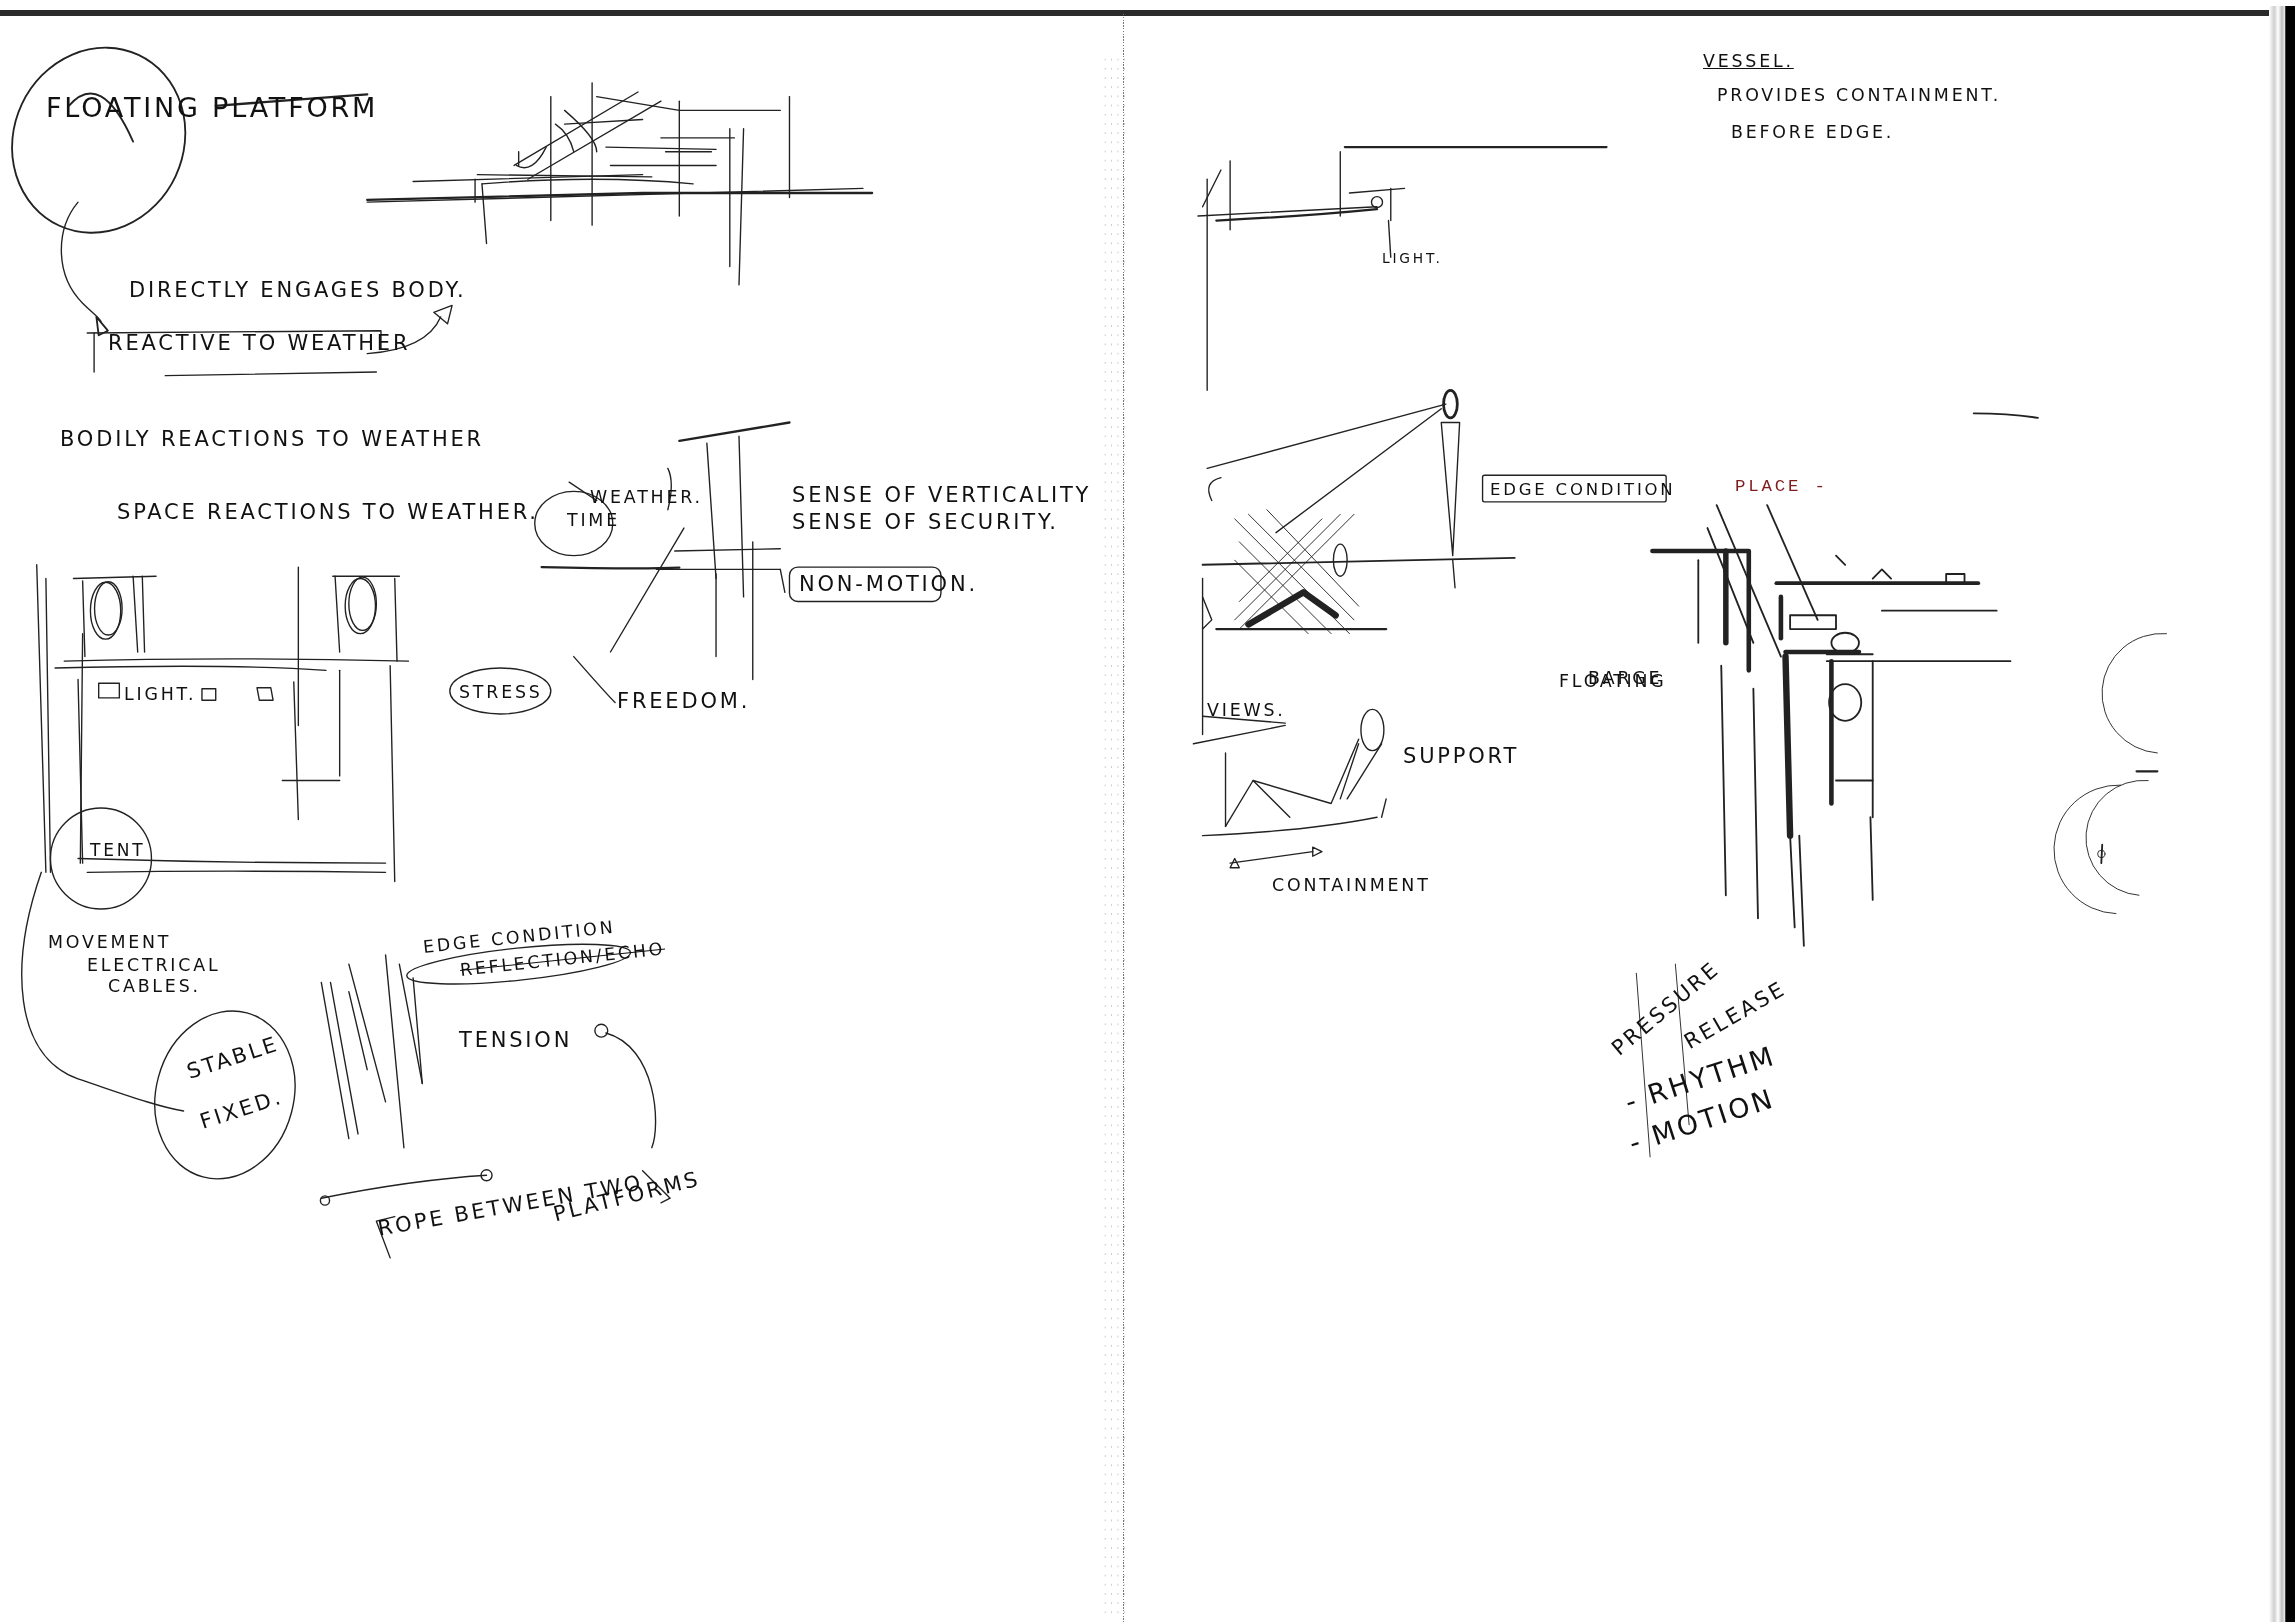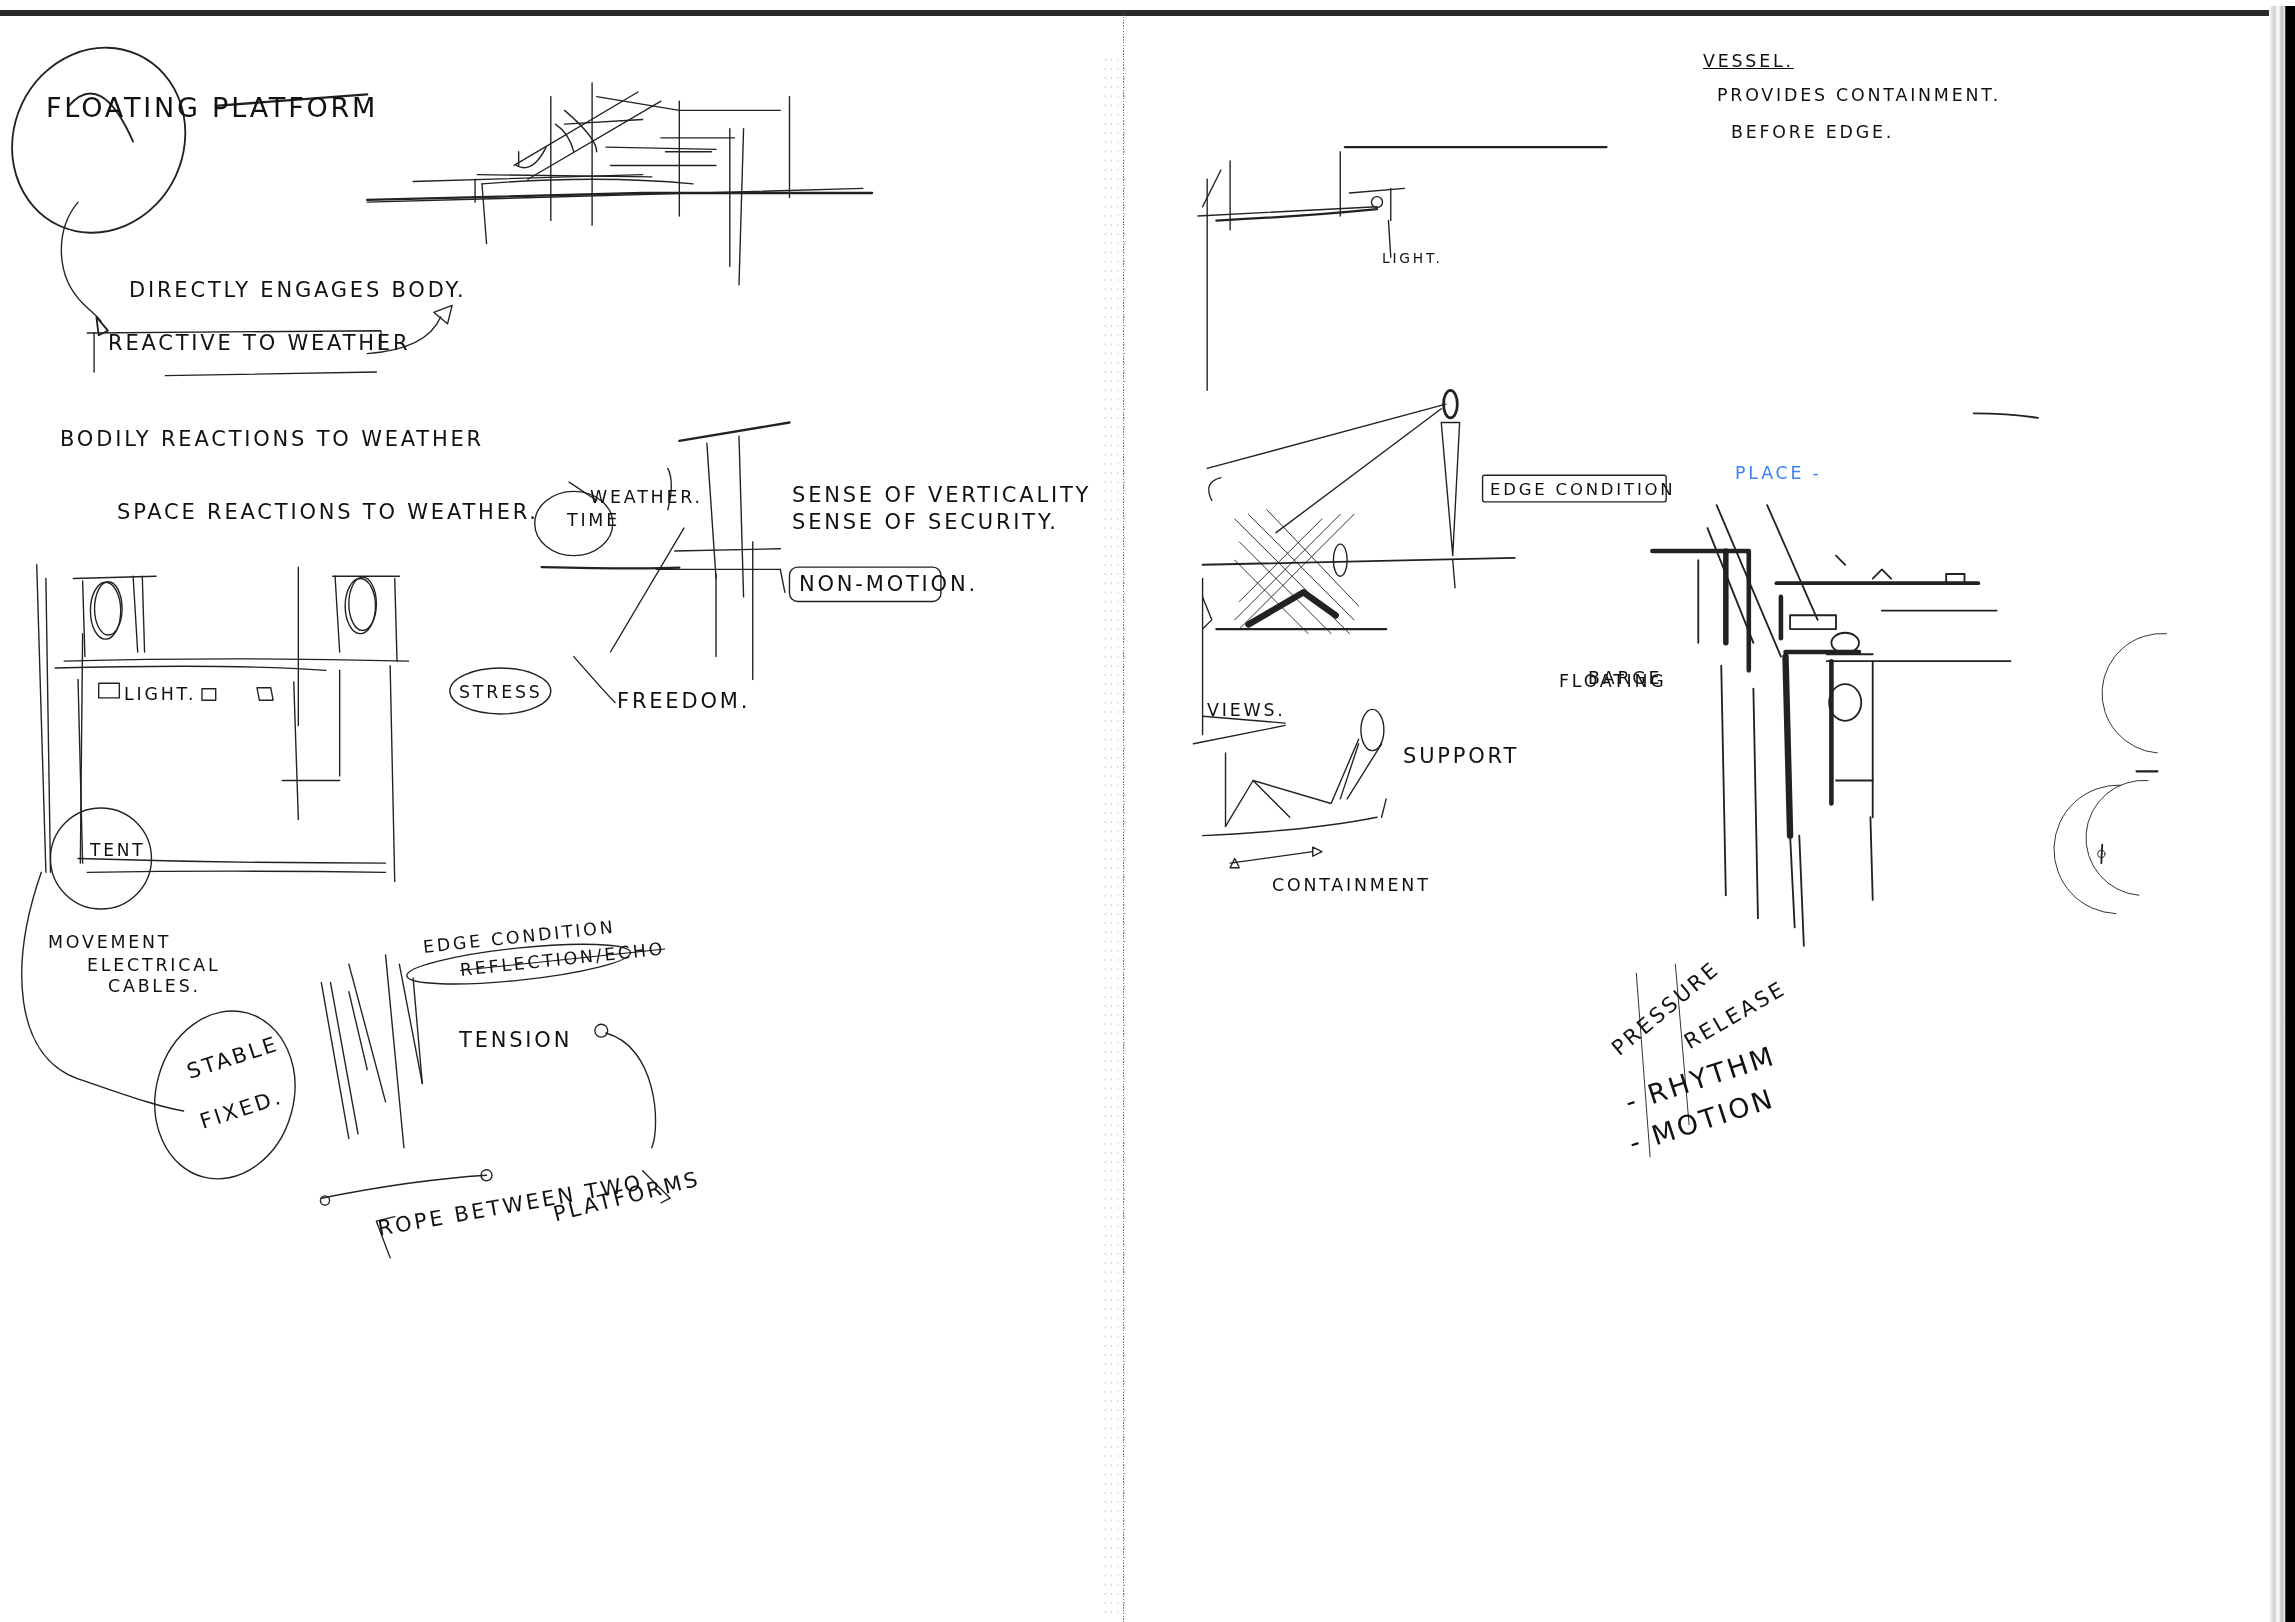--- a/index.html
+++ b/index.html
@@ -281,21 +281,21 @@
 <div class="note sm" style="left:459px; top:960px; transform:rotate(-6deg); text-decoration: line-through;">Reflection/echo</div>
 <div class="note md" style="left:459px; top:1028px;">Tension</div>
 <div class="note md" style="left:376px; top:1217px; transform:rotate(-10deg);">Rope between two</div>
 <div class="note md" style="left:551px; top:1203px; transform:rotate(-14deg);">platforms</div>
 
 <div class="note sm" style="left:1703px; top:51px;text-decoration:underline;">Vessel.</div>
 <div class="note sm" style="left:1717px; top:85px;">Provides containment.</div>
 <div class="note sm" style="left:1731px; top:122px;">Before edge.</div>
 <div class="note sm" style="left:1382px; top:250px; font-size:13.8px;">Light.</div>
 <div class="note sm" style="left:1490px; top:480px; font-size:16.5px;">Edge condition</div>
-<div class="note sm" style="left:1735px; top:463px; color:#3b82f6;">Place -</div>
+<div class="note sm" style="left:1735px; top:477px; color:#7f1d1d;font-family:Liberation Mono, monospace;">Place -</div>
 <div class="note sm" style="left:1559px; top:671px;">Floating</div>
 <div class="note sm" style="left:1588px; top:668px;">barge</div>
 <div class="note sm" style="left:1207px; top:700px;">Views.</div>
 <div class="note md" style="left:1403px; top:744px;">Support</div>
 <div class="note sm" style="left:1272px; top:875px;">Containment</div>
 <div class="note md" style="left:1607px; top:1042px; transform:rotate(-40deg);">Pressure</div>
 <div class="note md" style="left:1680px; top:1033px; transform:rotate(-30deg);">release</div>
 <div class="note lg" style="left:1621px; top:1088px; transform:rotate(-18deg);">- Rhythm</div>
 <div class="note lg" style="left:1625px; top:1129px; transform:rotate(-18deg);">- Motion</div>
 

